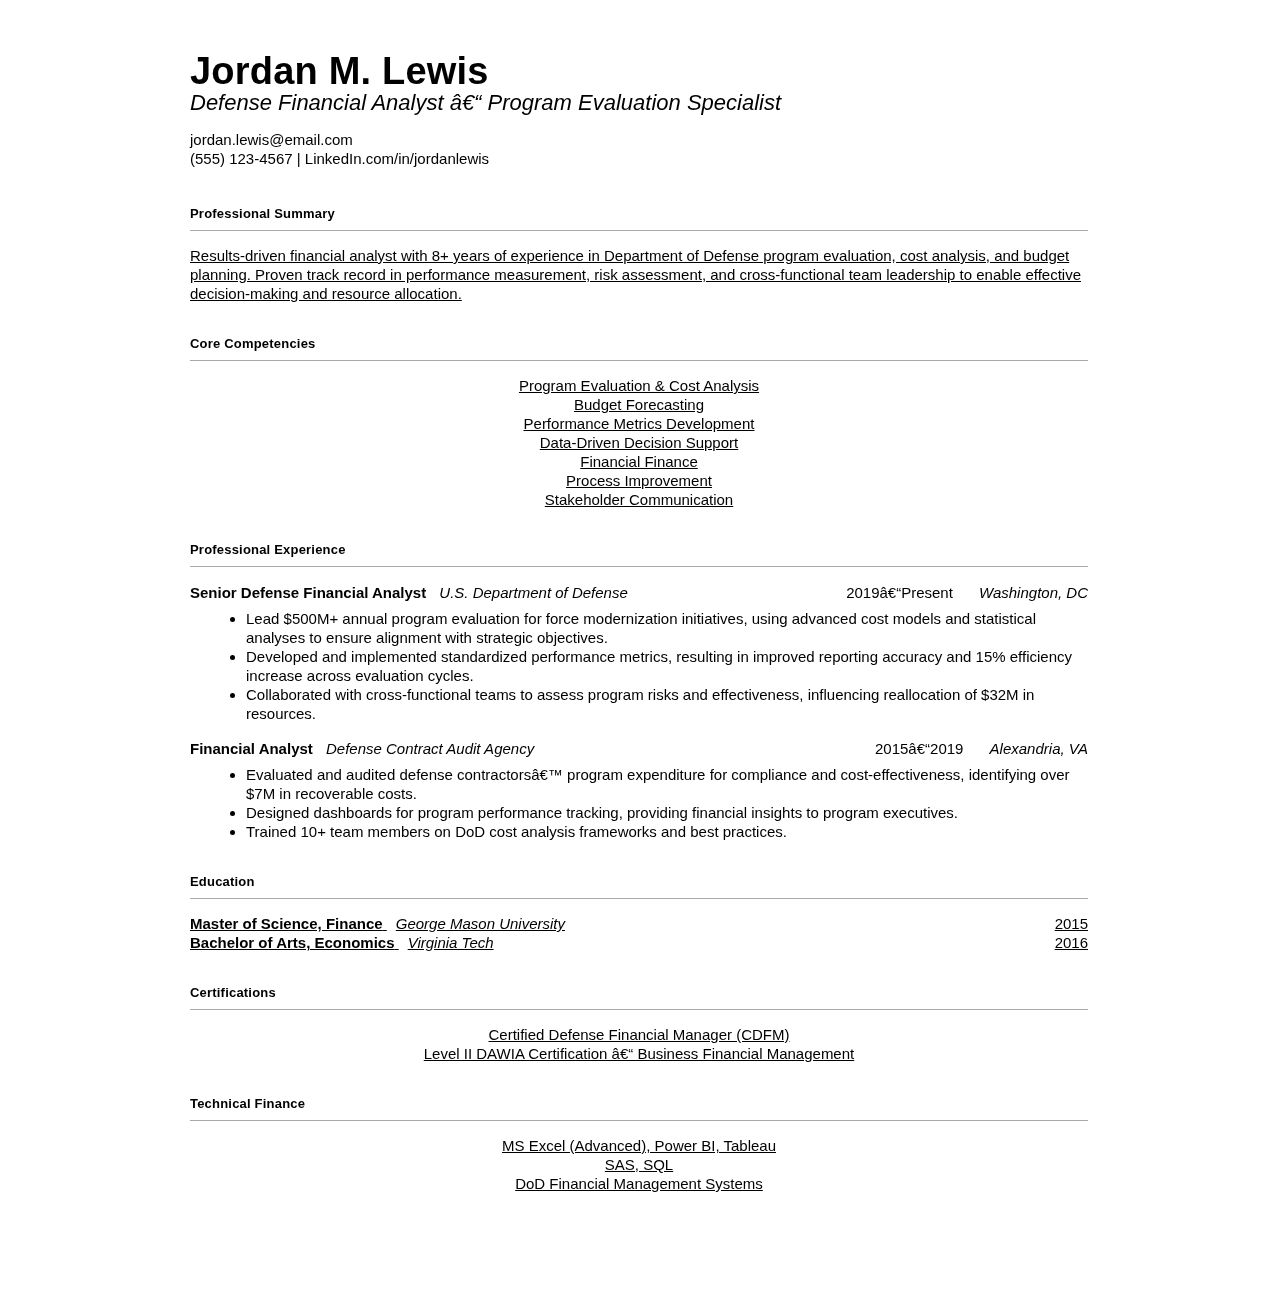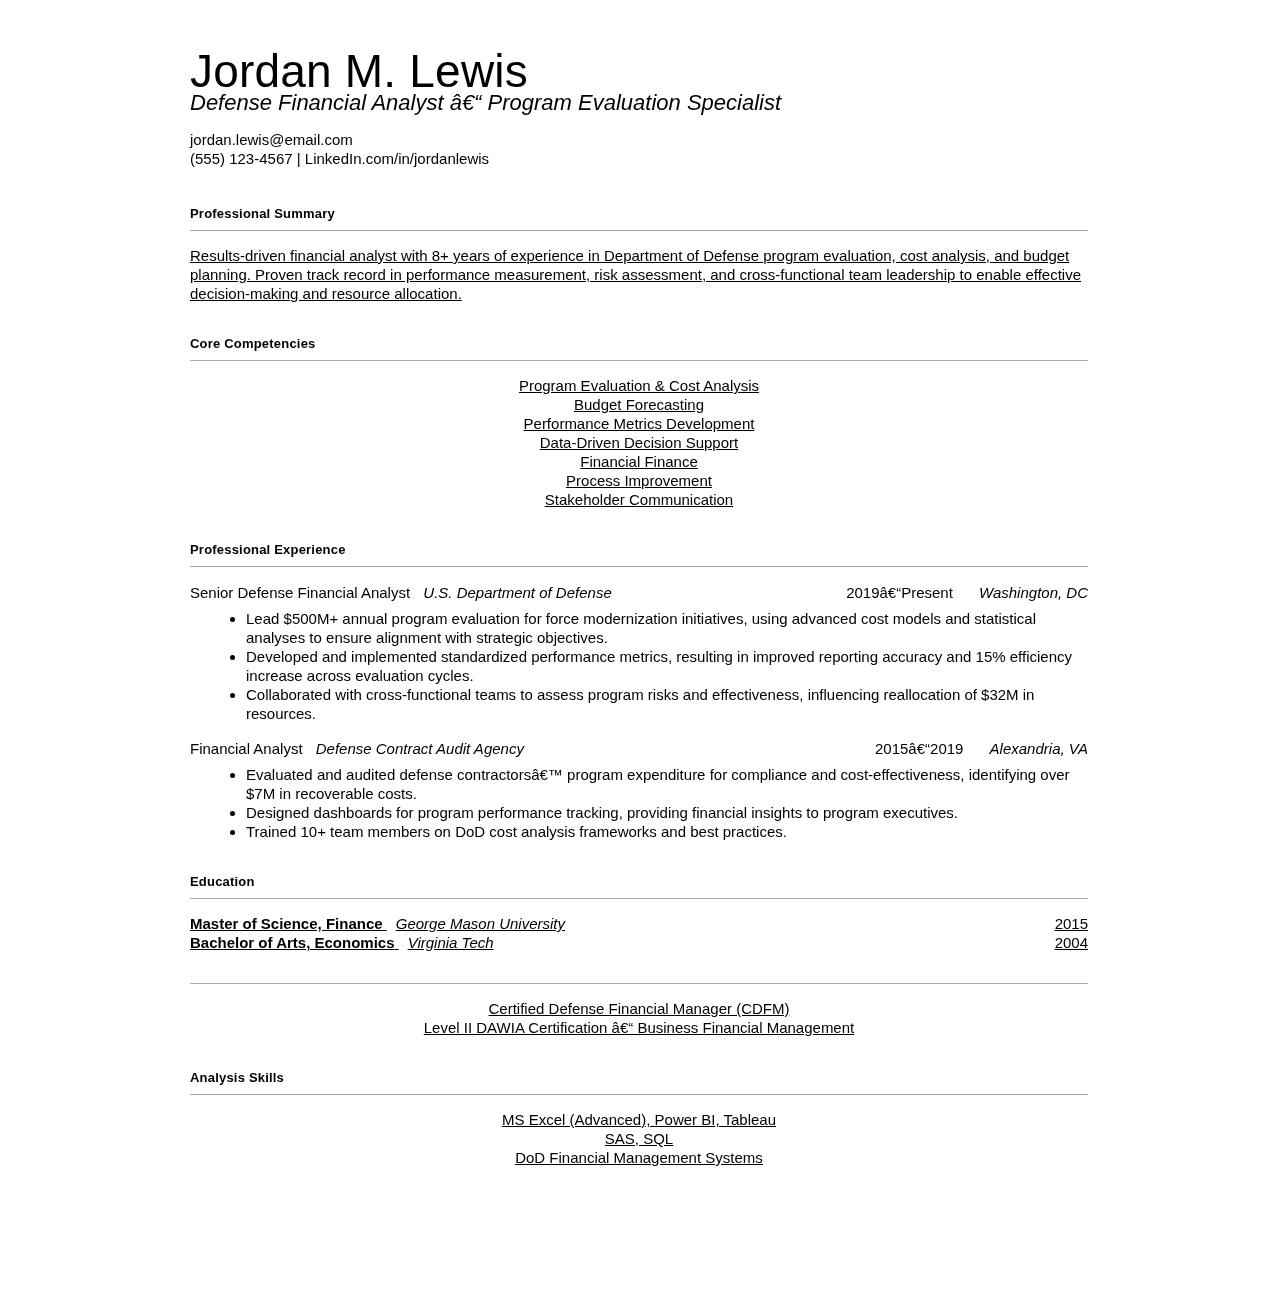--- a/index.html
+++ b/index.html
@@ -15,23 +15,23 @@
   }
   .page {
     width: 898px;
     margin: 0 auto;
     padding-top: 52px;
     font-size: 15px;
     line-height: 19px;
   }
   
   .name {
-    font-size: 46px;
+    font-size: 38px;
     line-height: 38px;
-    font-weight: normal;
+    font-weight: bold;
     letter-spacing: 0.2px;
   }
   .subtitle {
     font-size: 22px;
     line-height: 21px;
     margin-top: 2px;
     font-style: italic;
   }
   .contact {
     margin-top: 17px;
@@ -55,21 +55,21 @@
   }
   .section-body { margin-top: 15px; text-decoration: underline; }
 
   
   .job { margin-top: 16px; }
   .job-header {
     display: flex;
     justify-content: space-between;
     align-items: baseline;
   }
-  .job-left .job-title { font-weight: normal; }
+  .job-left .job-title { font-weight: bold; }
   .job-left .job-company { font-style: italic; margin-left: 9px; }
   .job-right { white-space: nowrap; }
   .job-dates { }
   .job-location { font-style: italic; margin-left: 22px; }
   ul.bullets {
     margin-top: 7px;
     padding-left: 28px;
     list-style-type: disc;
   }
   ul.bullets li { padding-left: 0; margin-left: 28px; }
@@ -170,35 +170,36 @@
           <span class="edu-degree">Master of Science, Finance</span>
           <span class="edu-school">George Mason University</span>
         </span>
         <span class="edu-year">2015</span>
       </div>
       <div class="edu-row">
         <span>
           <span class="edu-degree">Bachelor of Arts, Economics</span>
           <span class="edu-school">Virginia Tech</span>
         </span>
-        <span class="edu-year">2004</span>
-      </div>
-    </div>
-  </div>
-
-  <div class="section">
+        <span class="edu-year">2016</span>
+      </div>
+    </div>
+  </div>
+
+  <div class="section">
+    <div class="section-heading">Certifications</div>
     <div class="rule"></div>
     <div class="section-body">
       <div class="plain-line">Certified Defense Financial Manager (CDFM)</div>
       <div class="plain-line">Level II DAWIA Certification â€“ Business Financial Management</div>
     </div>
   </div>
 
   <div class="section">
-    <div class="section-heading">Analysis Skills</div>
+    <div class="section-heading">Technical Finance</div>
     <div class="rule"></div>
     <div class="section-body">
       <div class="plain-line">MS Excel (Advanced), Power BI, Tableau</div>
       <div class="plain-line">SAS, SQL</div>
       <div class="plain-line">DoD Financial Management Systems</div>
     </div>
   </div>
 
 </div>
 

